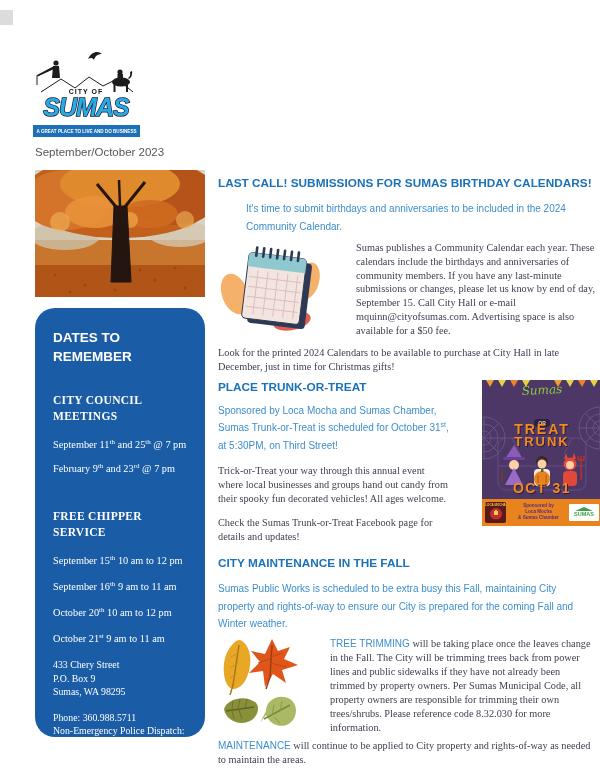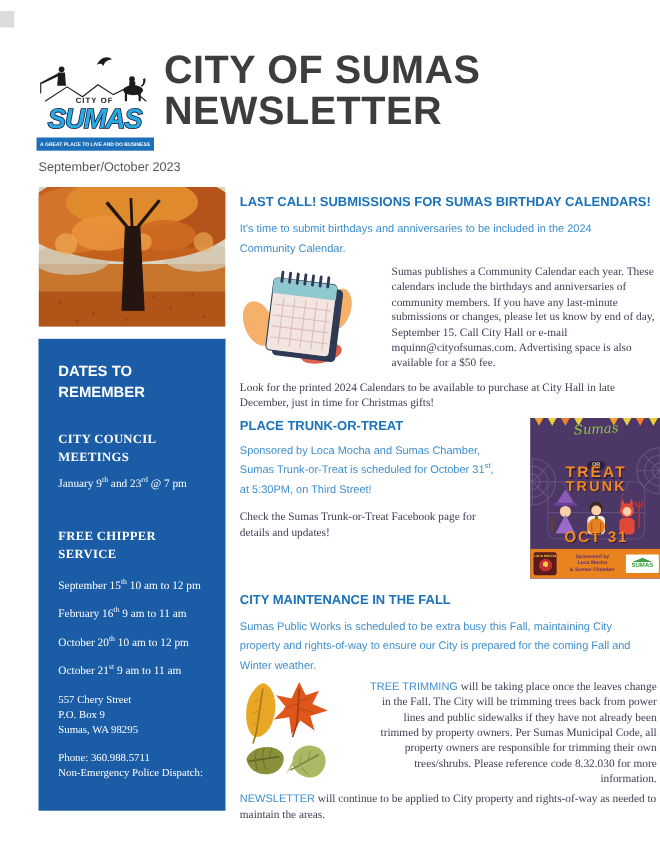--- a/index.html
+++ b/index.html
@@ -9,53 +9,53 @@
 
   
   .logo{position:absolute;left:33px;top:48px;width:107px;height:92px;}
   .newsletter-title{position:absolute;left:149px;top:44px;margin:0;
         font-size:36px;font-weight:bold;line-height:38px;color:#3d3d3d;letter-spacing:0.5px;}
   .issue-date{position:absolute;left:35px;top:146px;font-size:11.5px;color:#575757;text-align:center;}
 
   
   .photo{position:absolute;left:35px;top:170px;width:170px;height:127px;overflow:hidden;}
   .datebox{position:absolute;left:35px;top:308px;width:170px;height:429px;background:#1a5ca6;
-        color:#ffffff;box-sizing:border-box;padding:20px 12px 0 18px;font-family:"Liberation Serif",serif;}
+        color:#ffffff;box-sizing:border-box;padding:20px 12px 0 18px;font-family:"Liberation Serif",serif;border-radius:20px;}
   .panel-title{margin:0;font-family:"Liberation Sans",sans-serif;font-weight:bold;
         font-size:13.5px;line-height:19px;width:100px;}
   .panel-head{margin:26px 0 0 0;font-weight:bold;font-size:11.5px;line-height:16px;letter-spacing:.3px;}
   .panel-head.wrap{width:112px;}
   .dl{margin:10px 0 0 0;font-size:10.3px;line-height:14px;}
   .dl sup{font-size:7px;line-height:0;}
   .dl.first{margin-top:14px;}
   .addr{margin:12px 0 0 0;font-size:9.8px;line-height:13.5px;}
   .hall-head{margin-top:34px;}
 
   
   .main{position:absolute;left:218px;top:172px;width:379px;}
   .art-head{margin:4px 0 10px 0;font-size:11.8px;font-weight:bold;color:#1c72b8;white-space:nowrap;}
   .pblue{margin:0 0 4px 0;font-size:10px;line-height:17.5px;color:#3e8ecd;}
-  .pblue.intro1{max-width:358px;}
+  .pblue.intro1{max-width:358px;margin-left:28px;}
   .pserif{margin:0;font-family:"Liberation Serif",serif;font-size:10.3px;line-height:13.8px;color:#3e4153;}
   .row{display:flex;gap:20px;}
   .cal-row{margin-top:2px;}
   .cal-art{width:104px;height:98px;flex:0 0 104px;margin-right:14px;}
   .cal-body{padding-top:2px;max-width:255px;}
   .outro{margin:8px 0 0 0;line-height:14px;}
   .trunk-section{margin-top:6px;}
   .trunk-left{width:232px;flex:0 0 232px;margin-right:12px;}
   .trunk-left .art-head{margin:0 0 8px 0;}
   .pblue.trunk-intro{margin-bottom:6px;}
   .pblue sup{font-size:7px;line-height:0;}
   .pserif.mt{margin-top:10px;line-height:14px;}
   .maint-head{margin:12px 0 10px 0;}
   .pblue.intro3{max-width:366px;margin-bottom:2px;}
   .leaves-row{margin-top:0;}
   .leaves-art{width:86px;height:96px;flex:0 0 86px;margin-right:6px;}
-  .tree-body{padding-top:2px;max-width:290px;line-height:14px;text-align:right;}
+  .tree-body{padding-top:2px;max-width:290px;line-height:14px;}
   .blue-lead{color:#3e8ecd;font-family:"Liberation Sans",sans-serif;font-size:10px;}
   .herb{margin-top:4px;line-height:14.5px;}
 
   
   .poster{position:relative;width:120px;height:146px;flex:0 0 120px;background:#4d3766;overflow:hidden;}
   .poster .decor{position:absolute;left:0;top:0;}
   .ptxt{position:absolute;left:0;width:100%;text-align:center;}
   .p-sumas{top:3px;font-family:"DejaVu Serif",serif;font-style:italic;font-size:12px;color:#8cc63f;
         transform:rotate(-3deg);}
   .p-trunk{top:15px;font-size:13px;font-weight:bold;letter-spacing:2px;color:#f28a1d;
@@ -108,24 +108,20 @@
         </g>
         <path d="M8,44 L28,31 L42,40 L56,29 L70,38 L84,31 L100,44" fill="none" stroke="#1c1c1c" stroke-width="1"></path>
       </g>
       <text x="53" y="46" text-anchor="middle" font-size="7" font-weight="bold" fill="#111111" font-family="Liberation Sans, sans-serif" letter-spacing="1">CITY OF</text>
       <text x="53" y="68" text-anchor="middle" font-size="25" font-weight="bold" font-style="italic" fill="#29abe2" stroke="#15153a" stroke-width="1.4" paint-order="stroke" font-family="Liberation Sans, sans-serif" letter-spacing="-1">SUMAS</text>
       <rect x="0" y="77" width="107" height="12" fill="#1d70b8"></rect>
       <text x="53.5" y="85" text-anchor="middle" font-size="4.6" font-weight="bold" fill="#ffffff" font-family="Liberation Sans, sans-serif">A GREAT PLACE TO LIVE AND DO BUSINESS</text>
     </svg>
   </div>
 
-  <h1 class="newsletter-title">
-    <span style="display:block">CITY OF SUMAS</span>
-    <span style="display:block">NEWSLETTER</span>
-  </h1>
 
   <div class="issue-date">September/October 2023</div>
 
   <div class="photo">
     <svg width="170" height="127" viewBox="0 0 170 127">
       <rect width="170" height="127" fill="#d9d3c3"></rect>
       <rect y="70" width="170" height="57" fill="#c8752e"></rect>
       <rect y="95" width="170" height="32" fill="#b05418"></rect>
       <ellipse cx="30" cy="66" rx="35" ry="14" fill="#cdc0a8" opacity="0.8"></ellipse>
       <ellipse cx="145" cy="64" rx="32" ry="13" fill="#d3c7b0" opacity="0.8"></ellipse>
@@ -156,30 +152,31 @@
         <circle cx="105" cy="100" r="1.5"></circle>
           <circle cx="140" cy="98" r="1.5"></circle>
       </g>
     </svg>
   </div>
 
   <aside class="datebox">
     <h2 class="panel-title">DATES TO REMEMBER</h2>
 
     <h3 class="panel-head wrap">CITY COUNCIL MEETINGS</h3>
-    <p class="dl"><span>January 9</span><sup>th</sup><span> and 23</span><sup>rd</sup><span> @ 7 pm</span></p>
+    <p class="dl first"><span>September 11</span><sup>th</sup><span> and 25</span><sup>th</sup><span> @ 7 pm</span></p>
+    <p class="dl"><span>February 9</span><sup>th</sup><span> and 23</span><sup>rd</sup><span> @ 7 pm</span></p>
 
     <h3 class="panel-head" style="margin-top:32px">FREE CHIPPER SERVICE</h3>
     <p class="dl first"><span>September 15</span><sup>th</sup><span> 10 am to 12 pm</span></p>
-    <p class="dl" style="margin-top:12px"><span>February 16</span><sup>th</sup><span> 9 am to 11 am</span></p>
+    <p class="dl" style="margin-top:12px"><span>September 16</span><sup>th</sup><span> 9 am to 11 am</span></p>
     <p class="dl" style="margin-top:12px"><span>October 20</span><sup>th</sup><span> 10 am to 12 pm</span></p>
     <p class="dl" style="margin-top:12px"><span>October 21</span><sup>st</sup><span> 9 am to 11 am</span></p>
 
     <p class="addr">
-      <span style="display:block">557 Chery Street</span>
+      <span style="display:block">433 Chery Street</span>
       <span style="display:block">P.O. Box 9</span>
       <span style="display:block">Sumas, WA 98295</span>
     </p>
     <p class="addr">
       <span style="display:block">Phone: 360.988.5711</span>
       <span style="display:block">Non-Emergency Police Dispatch:</span>
     </p>
   </aside>
 
   <main class="main">
@@ -217,20 +214,21 @@
         </div>
         <p class="pserif cal-body">Sumas publishes a Community Calendar each year. These calendars include the birthdays and anniversaries of community members. If you have any last-minute submissions or changes, please let us know by end of day, September 15. Call City Hall or e-mail mquinn@cityofsumas.com. Advertising space is also available for a $50 fee.</p>
       </div>
       <p class="pserif outro">Look for the printed 2024 Calendars to be available to purchase at City Hall in late December, just in time for Christmas gifts!</p>
     </section>
 
     <section class="row trunk-section">
       <div class="trunk-left">
         <h2 class="art-head">PLACE TRUNK-OR-TREAT</h2>
         <p class="pblue trunk-intro"><span>Sponsored by Loca Mocha and Sumas Chamber, Sumas Trunk-or-Treat is scheduled for October 31</span><sup>st</sup><span>, at 5:30PM, on Third Street!</span></p>
+        <p class="pserif mt">Trick-or-Treat your way through this annual event where local businesses and groups hand out candy from their spooky fun decorated vehicles! All ages welcome.</p>
         <p class="pserif mt">Check the Sumas Trunk-or-Treat Facebook page for details and updates!</p>
       </div>
 
       <div class="poster">
         <svg class="decor" width="120" height="146" viewBox="0 0 120 146">
           <g stroke="#9a86b5" opacity="0.35" fill="none">
             <circle cx="2" cy="58" r="7"></circle>
               <circle cx="2" cy="58" r="14"></circle>
               <circle cx="2" cy="58" r="21"></circle>
             <path d="M2,37 L2,79 M-5,58 L23,58 M-12,44 L16,72 M16,44 L-12,72"></path>
@@ -323,16 +321,16 @@
             </g>
             <g>
               <path d="M48,76 C48,64 62,58 72,64 C80,69 80,82 72,88 C64,94 52,90 48,80 L42,88 Z" fill="#aab964"></path>
               <path d="M46,84 L72,70" stroke="#7a8840" stroke-width="1.5" fill="none"></path>
               <path d="M54,80 L56,70 M62,76 L64,66 M56,82 L62,88" stroke="#8b9a4e" stroke-width="1" fill="none"></path>
             </g>
           </svg>
         </div>
         <p class="pserif tree-body"><span class="blue-lead">TREE TRIMMING</span><span> will be taking place once the leaves change in the Fall. The City will be trimming trees back from power lines and public sidewalks if they have not already been trimmed by property owners. Per Sumas Municipal Code, all property owners are responsible for trimming their own trees/shrubs. Please reference code 8.32.030 for more information.</span></p>
       </div>
-      <p class="pserif herb"><span class="blue-lead">NEWSLETTER</span><span> will continue to be applied to City property and rights-of-way as needed to maintain the areas.</span></p>
+      <p class="pserif herb"><span class="blue-lead">MAINTENANCE</span><span> will continue to be applied to City property and rights-of-way as needed to maintain the areas.</span></p>
     </section>
   </main>
 </div>
 
 </body></html>

